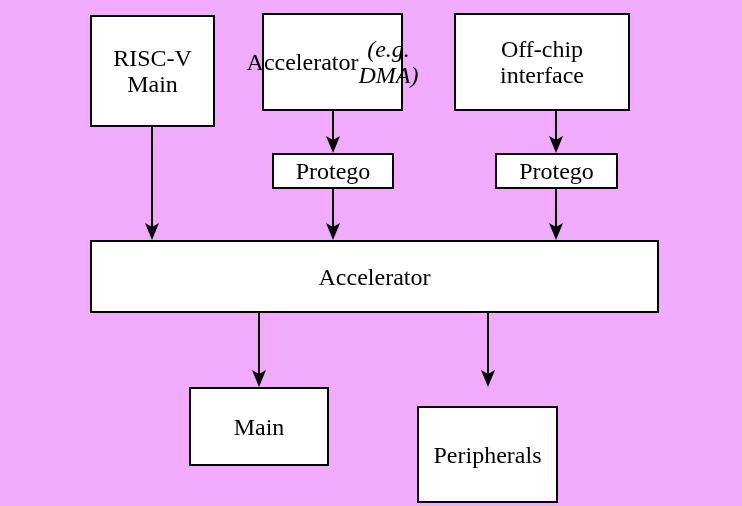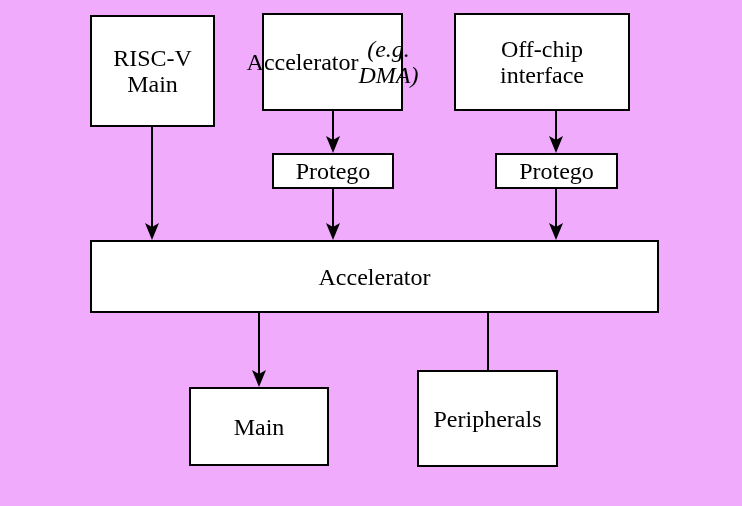--- a/index.html
+++ b/index.html
@@ -65,21 +65,21 @@
     text-align: center;
   }
   
   #riscv-stack      { left: 90px;  top: 15px;  width: 125px; height: 112px; }
   #accelerator      { left: 262px; top: 13px;  width: 141px; height: 98px; }
   #offchip          { left: 454px; top: 13px;  width: 176px; height: 98px; }
   #protego-left     { left: 272px; top: 153px; width: 122px; height: 36px; }
   #protego-right    { left: 495px; top: 153px; width: 123px; height: 36px; }
   #interconnect     { left: 90px;  top: 240px; width: 569px; height: 73px; }
   #main-memory      { left: 189px; top: 387px; width: 140px; height: 79px; font-family: Liberation Serif, serif; }
-  #peripherals      { left: 417px; top: 370px; width: 141px; height: 97px; }
+  #peripherals      { left: 417px; top: 406px; width: 141px; height: 97px; }
   svg.arrows {
     position: absolute;
     left: 0;
     top: 0;
     width: 742px;
     height: 506px;
     z-index: 1;
     pointer-events: none;
   }
   svg.arrows line {

